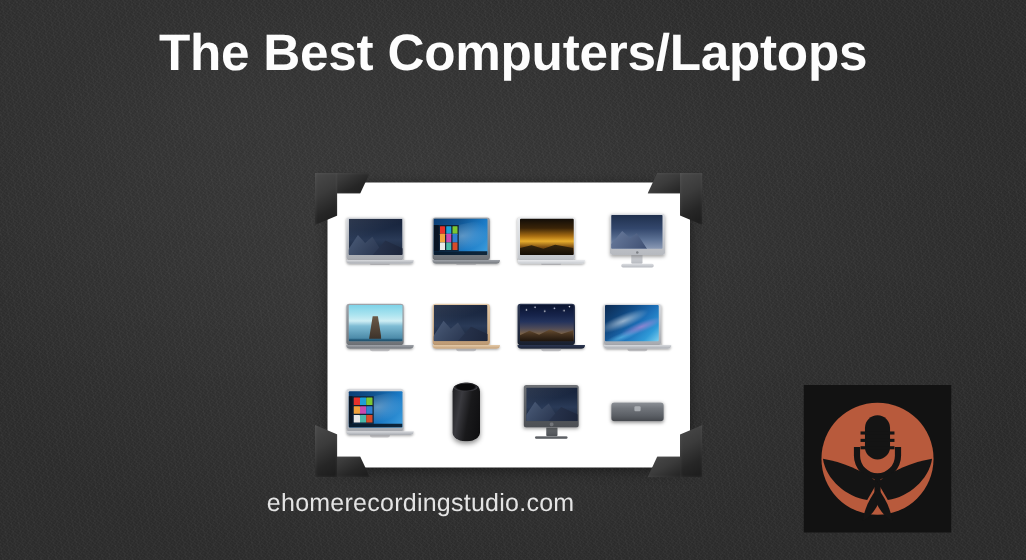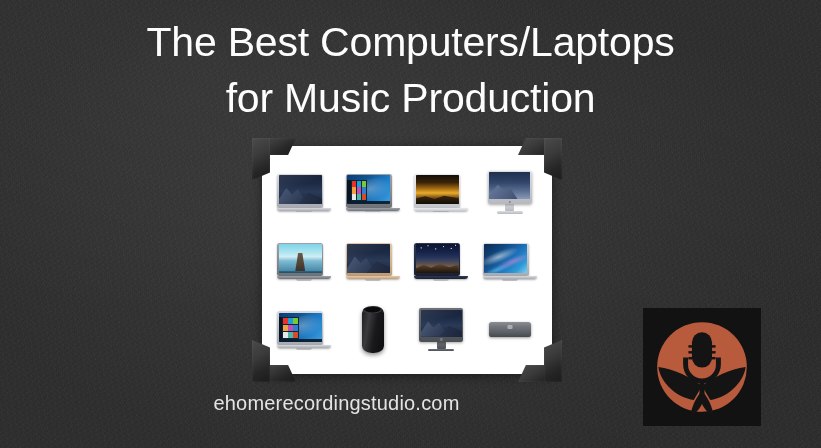--- a/index.html
+++ b/index.html
@@ -34,21 +34,21 @@
   #title-block {
     position:absolute;
     left:0; top:14px; width:821px;
     text-align:center;
     color:#ffffff;
     z-index:5;
   }
   .title-line {
     font-size:41px;
     line-height:56px;
-    font-weight:400;
+    font-weight:700;
     letter-spacing:-.2px;
     color:#fdfdfd;
     white-space:nowrap;
   }
 
   
   #photo-card {
     position:absolute;
     left:262px; top:146px;
     width:290px; height:228px;
@@ -308,21 +308,20 @@
 </style>
 </head>
 <body>
 
 <div id="stage">
 
   <div id="bg-texture"></div>
 
   <div id="title-block">
     <div class="title-line">The Best Computers/Laptops</div>
-    <div class="title-line">for Music Production</div>
   </div>
 
   <div id="photo-card">
     <div id="device-grid">
         <div class="device-cell">
           <div class="device laptop">
             <div class="lid body-silver" style="width:46px;">
               <div class="screen wp-mojave-dark" style="width:42.8px;height:29px;"></div>
             </div>
             <div class="base body-silver" style="width:54px;height:3.2px;">

